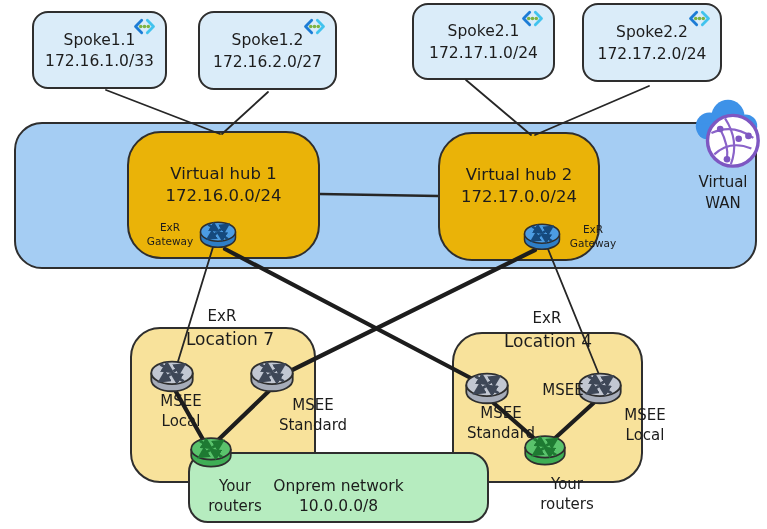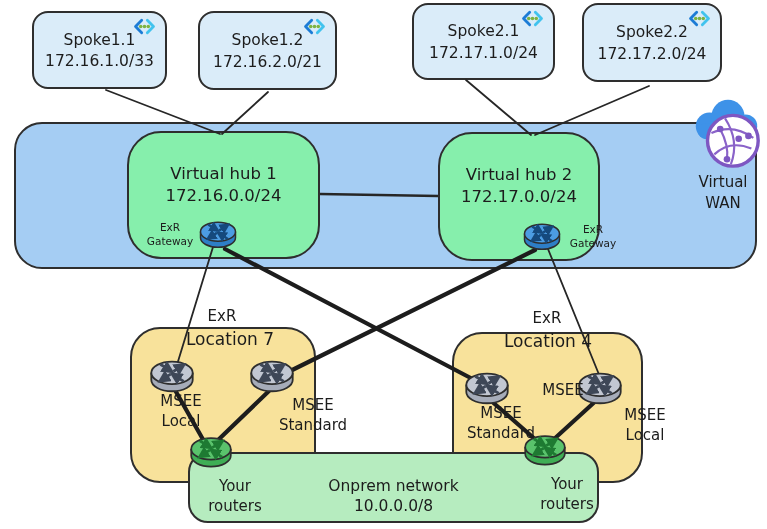--- a/index.html
+++ b/index.html
@@ -2,31 +2,31 @@
 <html><head>
 <meta charset="utf-8">
 <style>
   html,body{margin:0;padding:0;background:#ffffff;}
   .canvas{
     position:relative;width:767px;height:529px;background:#ffffff;overflow:hidden;
     font-family:"DejaVu Sans","Liberation Sans",sans-serif;color:#1c1c1c;
   }
   .box{position:absolute;border:2px solid #2e2e2e;box-sizing:border-box;}
   .wan-band{left:14px;top:122px;width:743px;height:147px;border-radius:28px;background:#a5cdf3;}
-  .hub{border-radius:34px;background:#86efac;display:flex;flex-direction:column;align-items:center;}
+  .hub{border-radius:34px;background:#eab308;display:flex;flex-direction:column;align-items:center;}
   .hub1{left:127px;top:131px;width:193px;height:128px;}
   .hub2{left:438px;top:132px;width:162px;height:129px;}
   .hub-text{margin-top:30px;text-align:center;font-size:16.5px;line-height:1.33;}
   .spoke{border-radius:16px;background:#daecf9;display:flex;flex-direction:column;align-items:center;justify-content:center;padding-top:2px;}
   .spoke-name,.spoke-cidr{font-size:15.5px;line-height:1.38;text-align:center;}
   .vnet-badge{position:absolute;top:5px;right:9px;width:23px;height:17px;}
   .loc{border-radius:30px;background:#f8e29b;}
   .loc1{left:130px;top:327px;width:186px;height:156px;}
   .loc2{left:452px;top:332px;width:191px;height:151px;}
-  .onprem{left:188px;top:452px;width:411px;height:71px;border-radius:20px;background:#b6ecbf;
+  .onprem{left:188px;top:452px;width:301px;height:71px;border-radius:20px;background:#b6ecbf;
           display:flex;flex-direction:column;align-items:center;padding-top:22px;}
   .onprem-line{font-size:15.5px;line-height:1.32;text-align:center;}
   .lbl{position:absolute;text-align:center;white-space:pre-line;transform:translateX(-50%);}
   .lbl-exr{font-size:15px;}
   .lbl-loc-title{font-size:17px;}
   .lbl-small{font-size:15px;line-height:1.3;margin-left:24px;}
   .lbl-gw{font-size:10.5px;line-height:1.35;}
   .lbl-wan{font-size:15px;line-height:1.4;}
   svg.lines{position:absolute;left:0;top:0;width:767px;height:529px;pointer-events:none;}
   .node{position:absolute;}
@@ -111,21 +111,21 @@
         <use href="#vnet"></use>
       </svg>
     <div class="spoke-name">Spoke1.1</div>
     <div class="spoke-cidr">172.16.1.0/33</div>
   </div>
   <div class="box spoke" style="left:198px;top:11px;width:139px;height:79px;">
     <svg class="vnet-badge">
         <use href="#vnet"></use>
       </svg>
     <div class="spoke-name">Spoke1.2</div>
-    <div class="spoke-cidr">172.16.2.0/21</div>
+    <div class="spoke-cidr">172.16.2.0/27</div>
   </div>
   <div class="box spoke" style="left:412px;top:3px;width:143px;height:77px;">
     <svg class="vnet-badge">
         <use href="#vnet"></use>
       </svg>
     <div class="spoke-name">Spoke2.1</div>
     <div class="spoke-cidr">172.17.1.0/24</div>
   </div>
   <div class="box spoke" style="left:582px;top:3px;width:140px;height:79px;">
     <svg class="vnet-badge">

